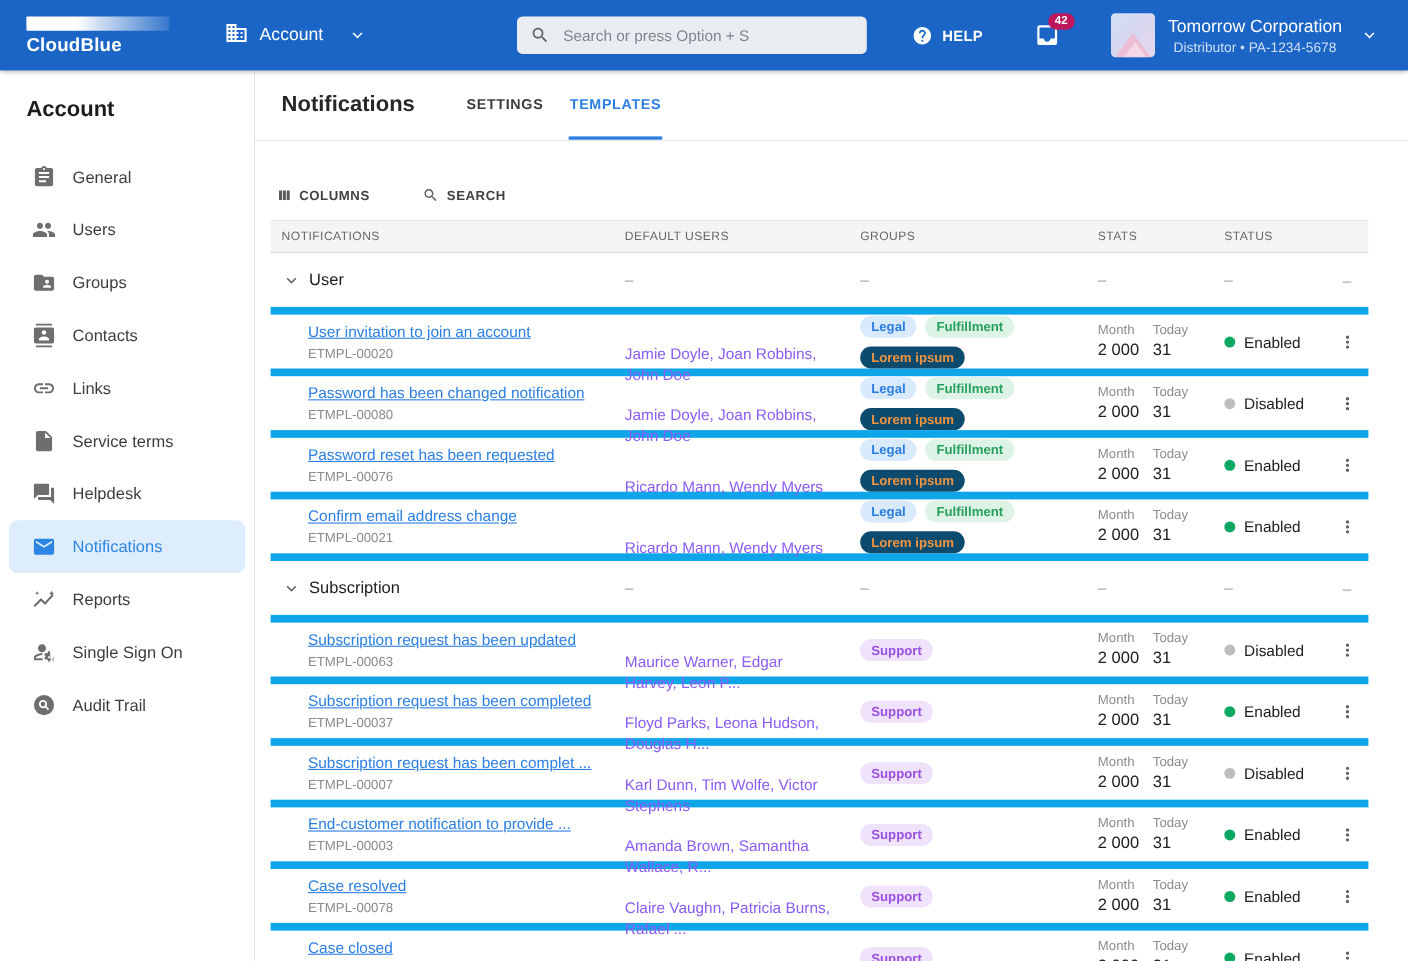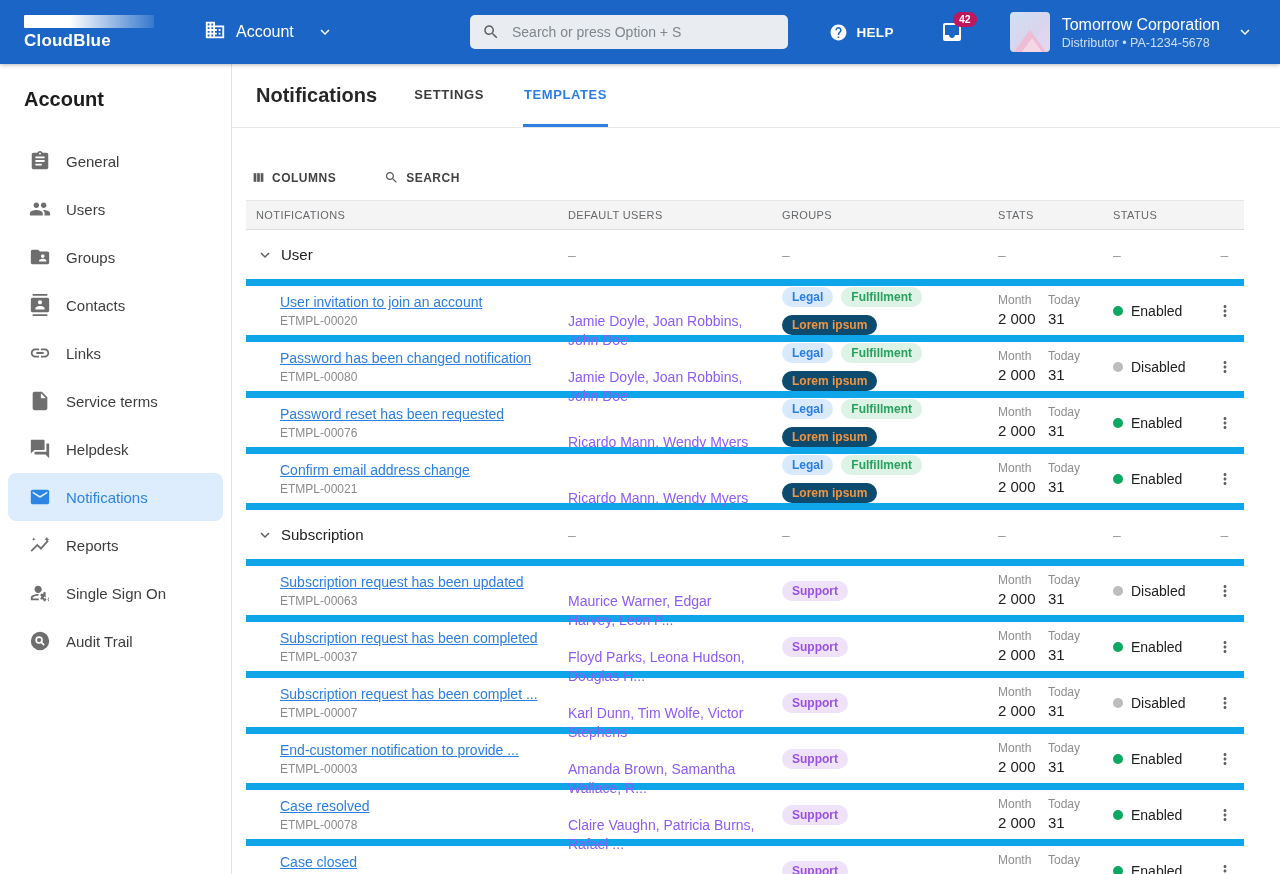--- a/index.html
+++ b/index.html
@@ -22,21 +22,21 @@
   .gsearch input{border:none;outline:none;background:transparent;font-size:14px;color:#3c4043;width:250px;font-family:inherit;}
   .gsearch input::placeholder{color:#80868b;}
 
   .top-right{margin-left:auto;display:flex;align-items:center;margin-right:26px;}
   .help-btn{display:flex;align-items:center;color:#fff;cursor:pointer;}
   .help-btn svg{width:19px;height:19px;fill:#fff;}
   .help-btn .lbl{font-size:13.5px;font-weight:700;letter-spacing:.3px;margin-left:9px;}
   .notif-btn{position:relative;margin-left:46px;cursor:pointer;display:flex;}
   .notif-btn svg{width:24px;height:24px;fill:#fff;}
   .badge{position:absolute;top:-8px;left:13px;min-width:14px;padding:2px 5px;background:#be185d;border-radius:9px;color:#fff;font-size:10.5px;font-weight:700;text-align:center;line-height:11px;}
-  .org{display:flex;align-items:center;margin-left:46px;cursor:pointer;}
+  .org{display:flex;align-items:center;margin-left:46px;cursor:pointer;text-align:center;}
   .avatar{width:40px;height:40px;border-radius:4px;background:linear-gradient(135deg,#cfe0f2 0%,#d9d5ee 55%,#e6d9f0 100%);position:relative;overflow:hidden;}
   .avatar:before{content:"";position:absolute;left:4px;bottom:0;width:0;height:0;border-left:16px solid transparent;border-right:16px solid transparent;border-bottom:22px solid #eebad3;opacity:.95;}
   .avatar:after{content:"";position:absolute;left:12px;bottom:0;width:0;height:0;border-left:10px solid transparent;border-right:10px solid transparent;border-bottom:14px solid #f6d7e5;}
   .org-txt{margin-left:12px;color:#fff;}
   .org-name{font-size:16px;line-height:19px;}
   .org-sub{font-size:12.5px;color:rgba(255,255,255,.78);margin-top:2px;}
   .org .chev{margin-left:16px;display:flex;}
 
   
   .sidebar{position:absolute;top:64px;left:0;bottom:0;width:232px;background:#fff;border-right:1px solid #e2e2e2;box-sizing:border-box;}
@@ -45,21 +45,21 @@
   .nav-item .ic{width:24px;height:24px;display:flex;align-items:center;justify-content:center;}
   .nav-item .ic svg{width:22px;height:22px;fill:#6e6e6e;}
   .nav-item .nv-lbl{margin-left:14px;font-size:15px;}
   .nav-item.active{background:#ddedfd;color:#2c85e2;}
   .nav-item.active .ic svg{fill:#2c85e2;}
 
   
   .main{position:absolute;top:64px;left:232px;right:0;bottom:0;background:#fff;}
   .page-header{height:63px;border-bottom:1px solid #e6e6e6;display:flex;align-items:stretch;}
   .page-title{font-size:20px;font-weight:700;color:#272727;margin-left:24px;align-self:center;}
-  .tabs{display:flex;gap:38px;margin-left:36px;}
+  .tabs{display:flex;gap:22px;margin-left:46px;}
   .tab{display:flex;align-items:center;font-size:13px;font-weight:700;letter-spacing:.6px;color:#3c3c3c;border-bottom:3px solid transparent;box-sizing:border-box;cursor:pointer;padding:0 1px;}
   .tab.active{color:#2b7fe3;border-bottom-color:#2b7fe3;}
 
   .table-zone{padding:42px 36px 0 14px;}
   .toolbar{display:flex;gap:48px;margin:0 0 15px 6px;}
   .tb-btn{display:flex;align-items:center;color:#424242;font-size:12px;font-weight:700;letter-spacing:.5px;cursor:pointer;}
   .tb-btn svg{fill:#5a5a5a;margin-right:7px;}
   .tb-btn .ic-cols{width:13px;height:13px;}
   .tb-btn .ic-srch{width:15px;height:15px;}
 

